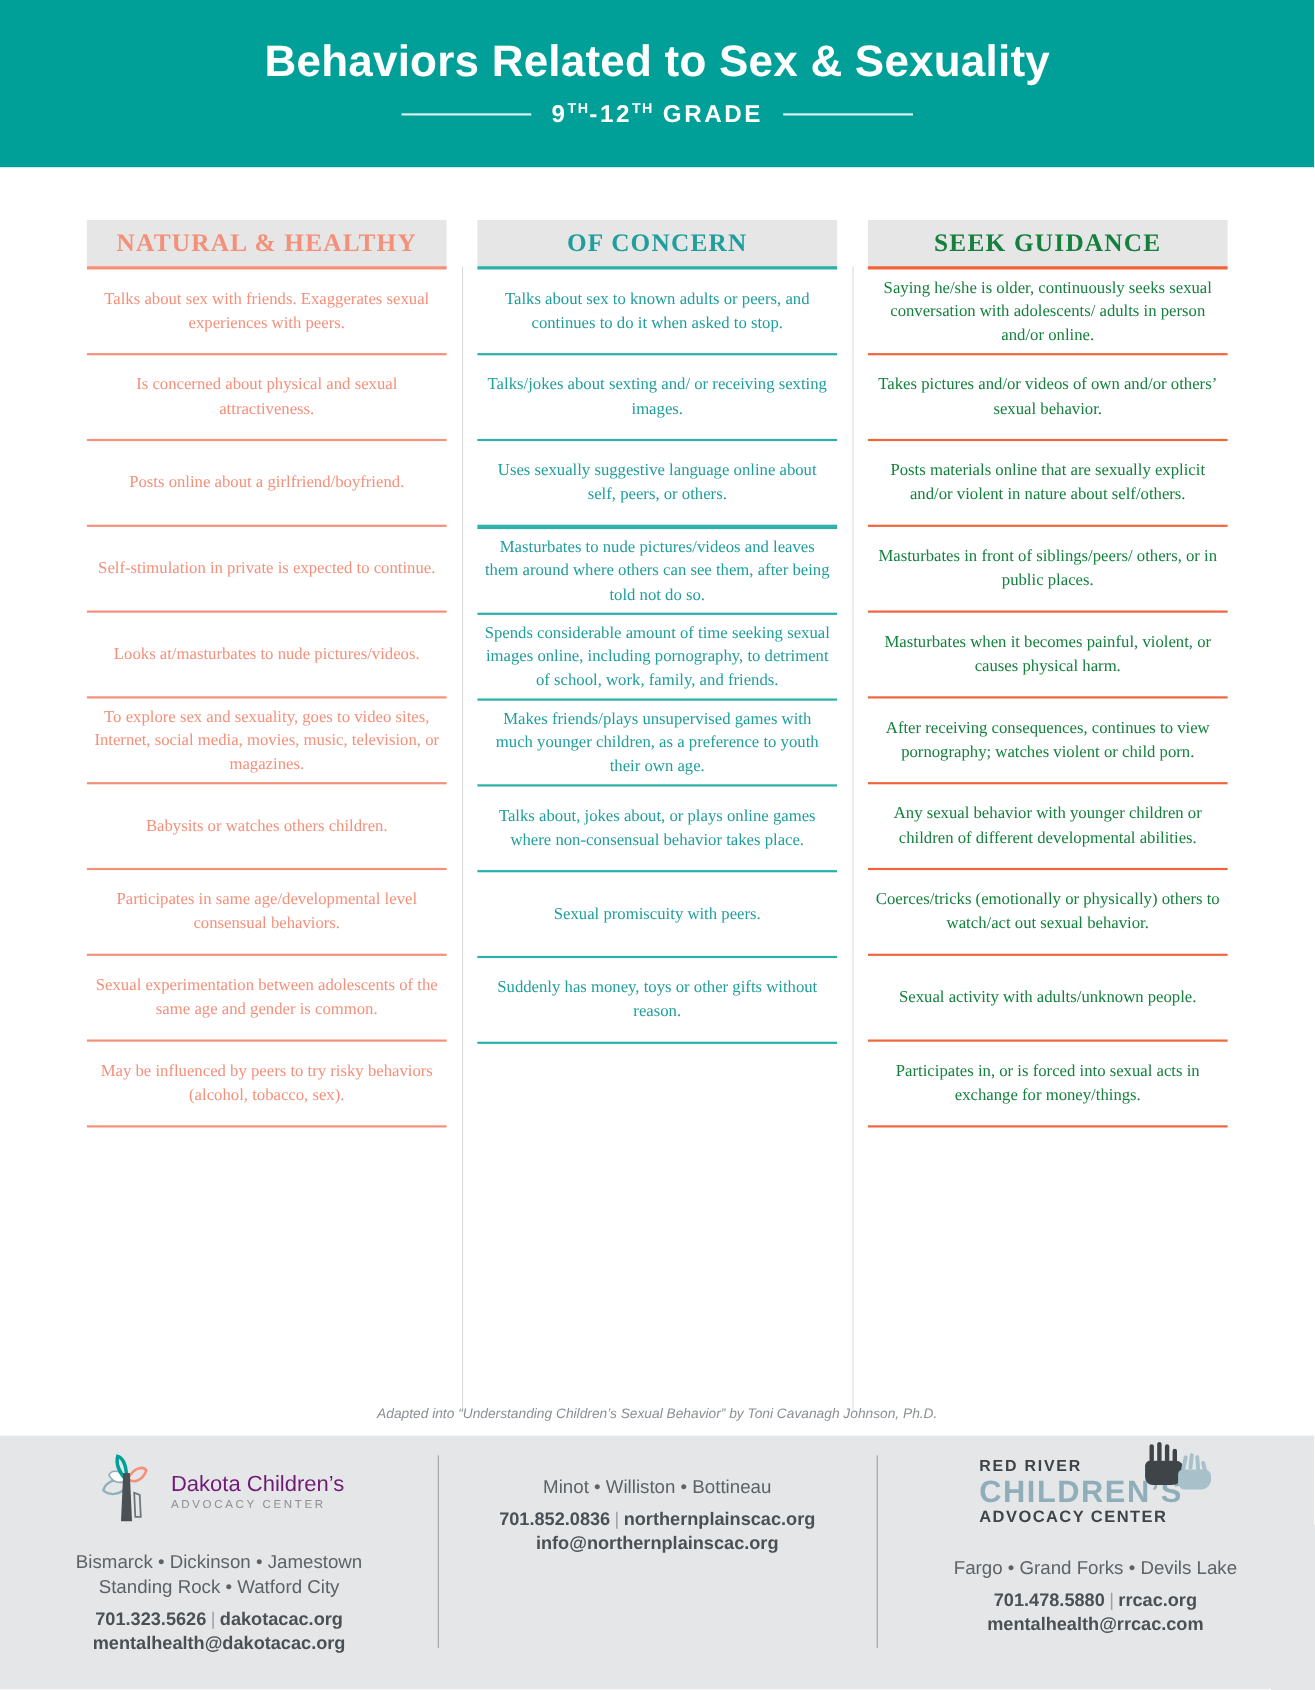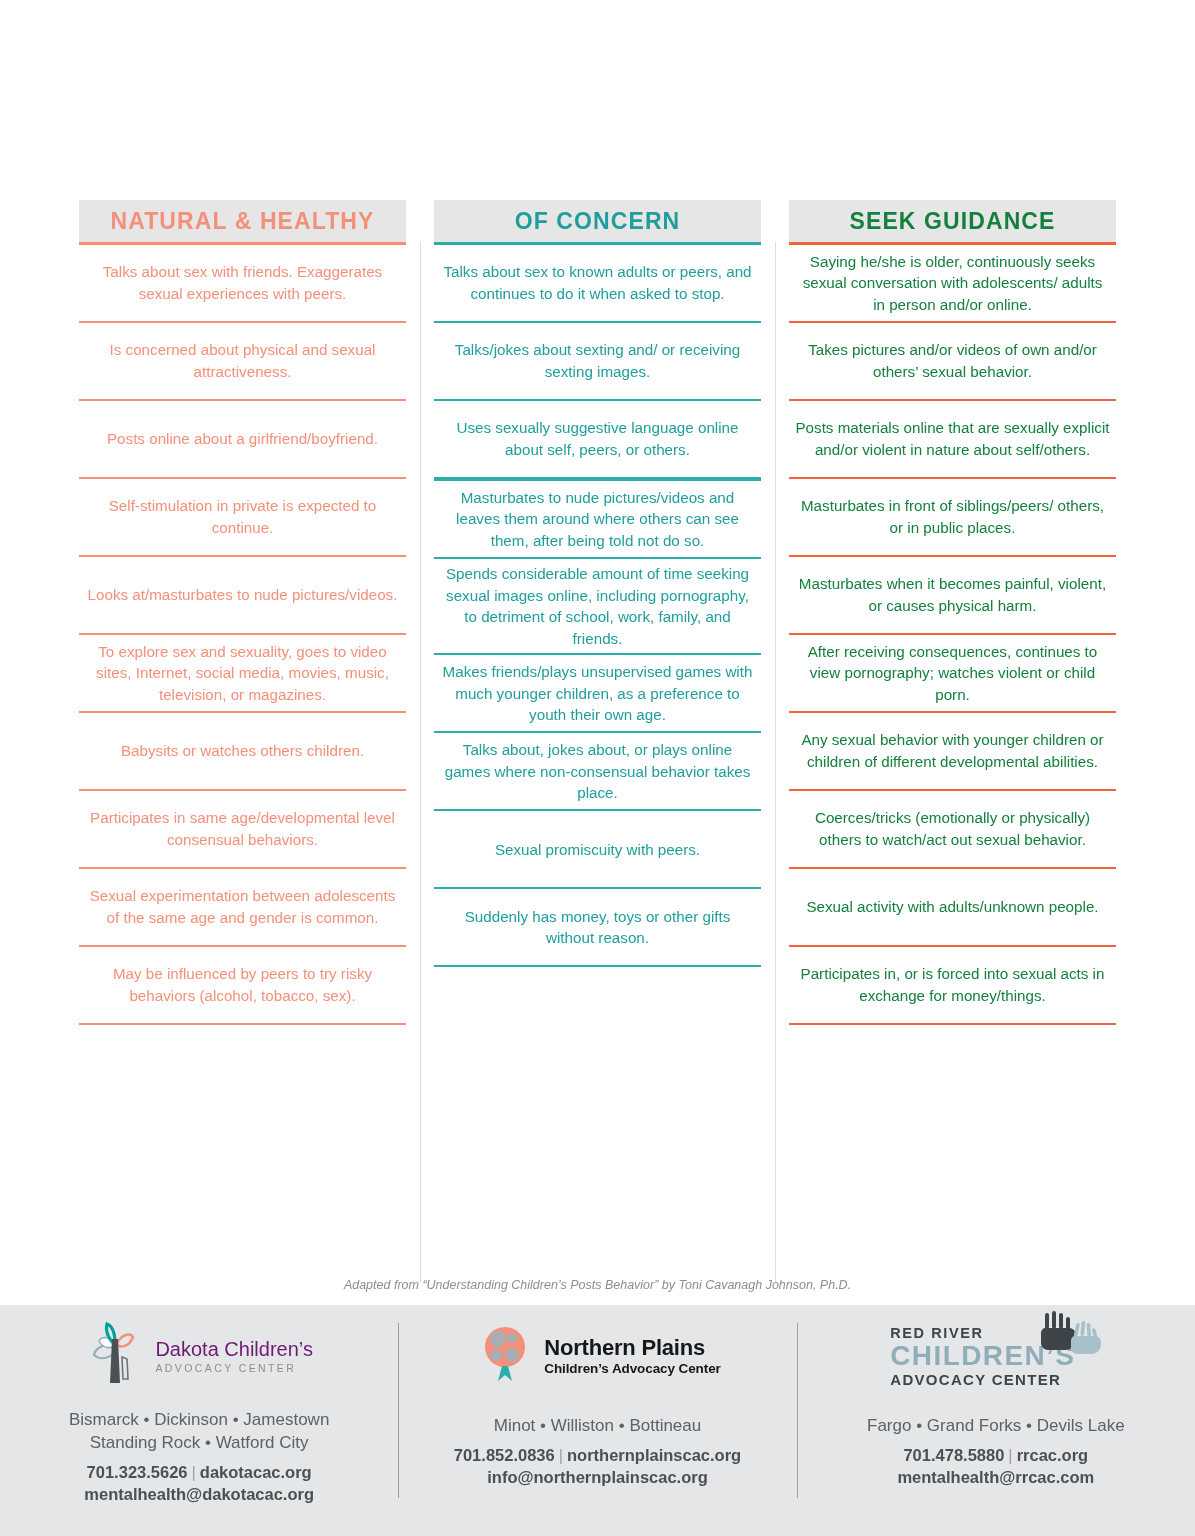--- a/index.html
+++ b/index.html
@@ -68,20 +68,21 @@
     left: 0; top: 200px;
     width: 1195px;
     display: flex;
     justify-content: center;
     gap: 0;
   }
   .col {
     width: 355px;
     padding: 0 14px;
     position: relative;
+    font-family: Liberation Serif, serif;
   }
   .col + .col::before {
     content: "";
     position: absolute;
     left: 0; top: 42px;
     width: 1px; height: 1040px;
     background: #DCDCDC;
   }
   .col-header-box {
     background: #E6E6E6;
@@ -209,20 +210,28 @@
   .rr-1 { font-size: 14.5px; font-weight: bold; color: #3E4448; letter-spacing: 1.6px; }
   .rr-2 { font-size: 28px; font-weight: bold; color: #8FAEBA; letter-spacing: 1.4px; line-height: 1; margin: 1px 0; }
   .rr-3 { font-size: 15px; font-weight: bold; color: #3E4448; letter-spacing: 1.3px; }
   .rr-text { text-align: left; }
 </style>
 </head>
 <body>
 
 <div id="page">
 
+  <div class="header-band">
+    <div class="header-title">Behaviors Related to Sex &amp; Sexuality</div>
+    <div class="header-sub-wrap">
+      <div class="header-rule"></div>
+      <div class="header-sub"><span>9</span><sup>TH</sup><span>-12</span><sup>TH</sup><span> GRADE</span></div>
+      <div class="header-rule"></div>
+    </div>
+  </div>
 
   <div class="columns" id="columns">
       <div class="col c-natural">
         <div class="col-header-box">
           <div class="col-header-text">NATURAL &amp; HEALTHY</div>
         </div>
         <div class="col-header-underline"></div>
         <div class="item">
           <div class="item-text">Talks about sex with friends. Exaggerates sexual experiences with peers.</div>
         </div>
@@ -348,21 +357,21 @@
           <div class="item-text">Sexual activity with adults/unknown people.</div>
         </div>
         <div class="item-rule"></div>
         <div class="item">
           <div class="item-text">Participates in, or is forced into sexual acts in exchange for money/things.</div>
         </div>
         <div class="item-rule"></div>
       </div>
     </div>
 
-  <div class="attribution">Adapted from “Understanding Children’s Posts Behavior” by Toni Cavanagh Johnson, Ph.D.</div>
+  <div class="attribution">Adapted into “Understanding Children’s Sexual Behavior” by Toni Cavanagh Johnson, Ph.D.</div>
 
   <div class="footer">
 
     <div class="fcol">
       <div class="flogo">
         <div class="logo-row">
           <span>
             <svg width="62" height="66" viewBox="0 0 62 66">
               <path d="M30 24 C18 22 10 28 9 34 C16 40 26 37 30 30 Z" fill="none" stroke="#8FAEBA" stroke-width="2"></path>
               <path d="M30 22 C22 14 16 16 14 20 C18 28 27 28 30 24 Z" fill="#ffffff" stroke="#8FAEBA" stroke-width="1.5"></path>
@@ -380,38 +389,20 @@
       </div>
       <div class="fcities" style="white-space:pre-line">Bismarck • Dickinson • Jamestown
 Standing Rock • Watford City</div>
       <div class="fcontact">
         <div><span>701.323.5626</span><span class="fsep">|</span><span>dakotacac.org</span></div>
         <div>mentalhealth@dakotacac.org</div>
       </div>
     </div>
 
     <div class="fcol">
-      <div class="flogo">
-        <div class="logo-row">
-          <span>
-            <svg width="62" height="66" viewBox="0 0 62 66">
-              <circle cx="31" cy="26" r="20" fill="#F4907A"></circle>
-              <circle cx="24" cy="18" r="8" fill="#A8AEB3"></circle>
-              <circle cx="38" cy="34" r="7" fill="#A8AEB3"></circle>
-              <circle cx="22" cy="34" r="6" fill="#A8AEB3"></circle>
-              <circle cx="38" cy="17" r="5" fill="#A8AEB3"></circle>
-              <path d="M28 45 L34 45 L38 60 L31 54 L24 60 Z" fill="#2BAFA9"></path>
-            </svg>
-          </span>
-          <span class="rr-text">
-            <div class="npcac-name">Northern Plains</div>
-            <div class="npcac-sub">Children’s Advocacy Center</div>
-          </span>
-        </div>
-      </div>
       <div class="fcities" style="white-space:pre-line;margin-top:22px">Minot • Williston • Bottineau</div>
       <div class="fcontact">
         <div><span>701.852.0836</span><span class="fsep">|</span><span>northernplainscac.org</span></div>
         <div>info@northernplainscac.org</div>
       </div>
     </div>
 
     <div class="fcol">
       <div class="flogo">
         <div class="logo-row" style="gap:2px">

